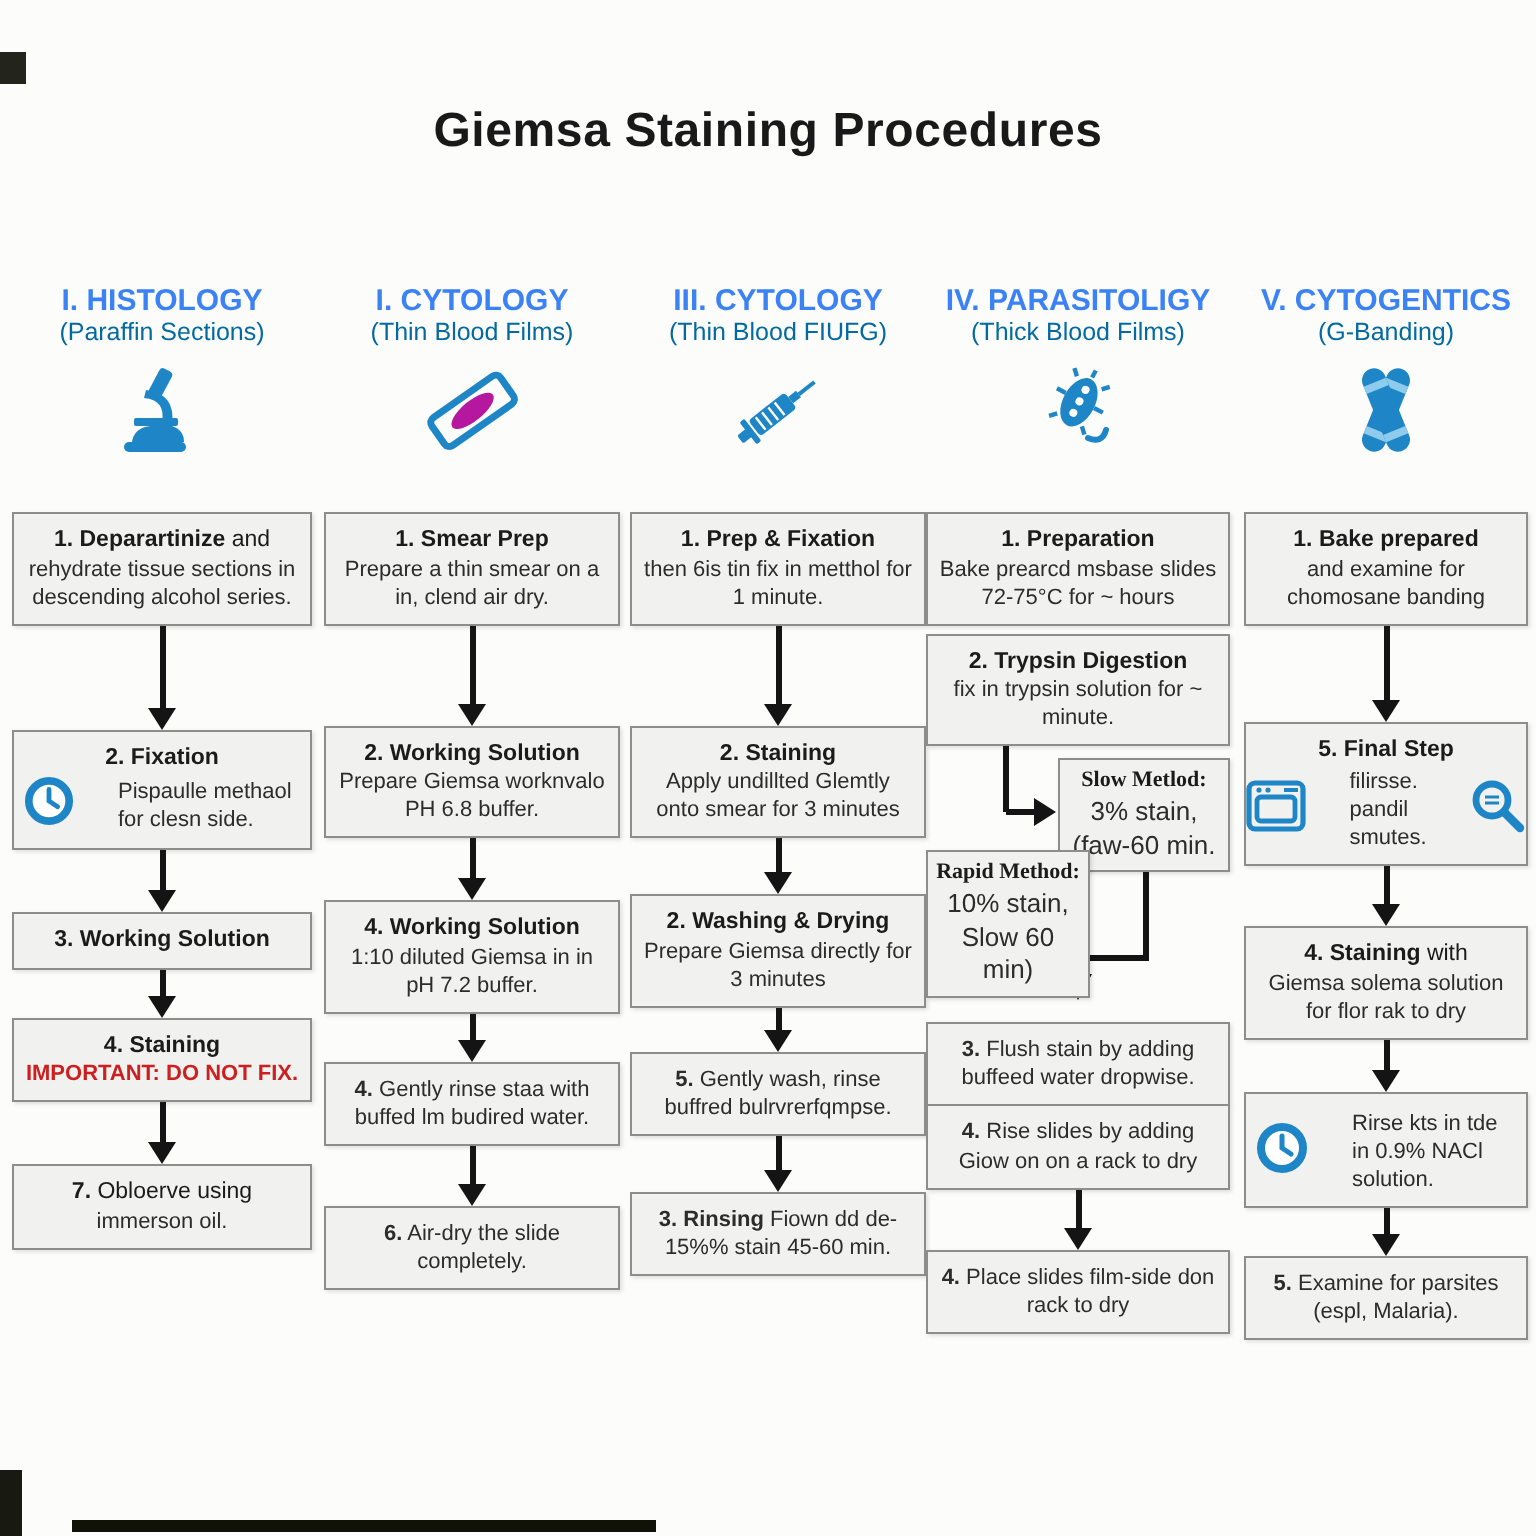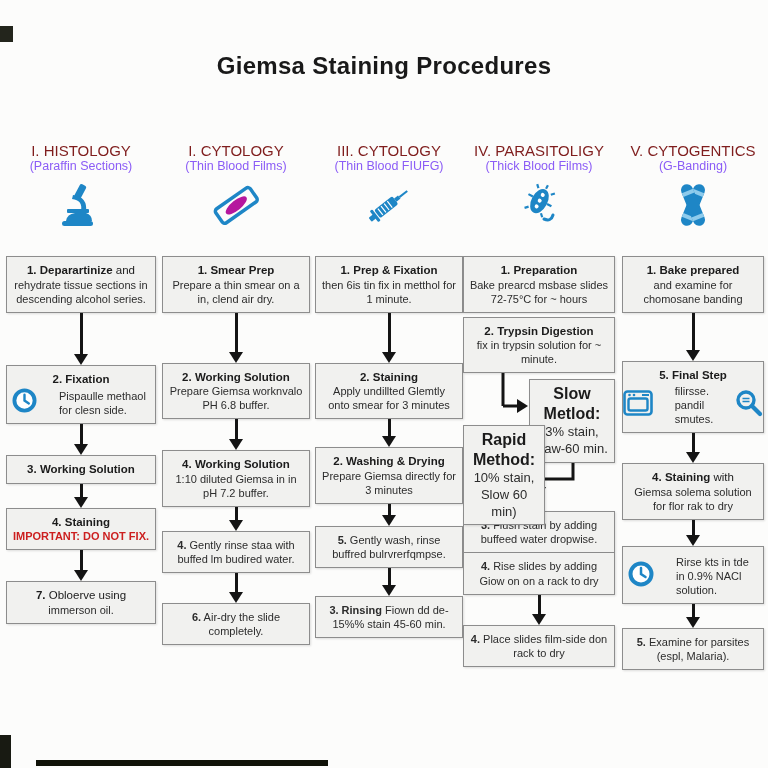--- a/index.html
+++ b/index.html
@@ -1,39 +1,39 @@
 <!DOCTYPE html>
 <html><head>
 <meta charset="utf-8">
 <style>
   html,body{margin:0;padding:0;background:#e8e8e8;}
   .canvas{position:relative;width:768px;height:768px;background:#fcfcfb;overflow:hidden;
           font-family:"Liberation Sans",sans-serif;color:#222;}
   .title{position:absolute;top:52px;left:0;width:100%;text-align:center;margin:0;
          font-size:24px;font-weight:700;letter-spacing:.3px;color:#191919;}
   .col{position:absolute;top:142px;display:flex;flex-direction:column;align-items:center;}
-  .col-heading{font-size:15px;font-weight:400;text-align:right;color:#7f1d1d;line-height:1.15;}
-  .col-subheading{font-size:12.5px;text-align:center;color:#8b5cf6;line-height:1.2;}
+  .col-heading{font-size:15px;font-weight:700;text-align:right;color:#3b82f6;line-height:1.15;}
+  .col-subheading{font-size:12.5px;text-align:center;color:#0369a1;line-height:1.2;}
   .icon-slot{height:54px;display:flex;align-items:center;justify-content:center;margin-top:4px;}
   .box{box-sizing:border-box;width:100%;background:#f1f1ef;border:1px solid #8d8d8d;
        padding:6px 5px;text-align:center;box-shadow:1px 1px 2px rgba(0,0,0,.12);}
   .box-title{font-size:11.5px;font-weight:700;line-height:1.25;color:#1b1b1b;}
   .box-title .plain{font-weight:400;}
   .box-body{font-size:11px;line-height:1.28;color:#2c2c2c;}
   .warning{font-size:11px;font-weight:700;color:#cc1f1f;line-height:1.3;}
   .box-row{display:flex;align-items:center;justify-content:center;gap:22px;margin-top:2px;}
   .box-row .box-body{text-align:left;}
   .arrow{display:flex;flex-direction:column;align-items:center;width:100%;}
   .arrow .shaft{width:3px;background:#141414;flex:1;}
   .arrow .head{width:0;height:0;border-left:7px solid transparent;border-right:7px solid transparent;
                border-top:11px solid #141414;}
   .gap4{height:4px;} .mt8{margin-top:24px;}
   .method-area{position:relative;width:100%;height:138px;}
   .method-box{position:absolute;padding:4px 3px;}
-  .method-box .box-title{font-size:16px;}
+  .method-box .box-title{font-size:11px;font-family:Liberation Serif, serif;}
   .method-box .box-body{font-size:13px;}
   .connector{position:absolute;left:0;top:0;}
   .artifact{position:absolute;}
   .a-tl{left:0;top:26px;width:13px;height:16px;background:#23251c;}
   .a-bl{left:0;top:735px;width:11px;height:33px;background:#181a12;}
   .a-bottom{left:36px;top:760px;width:292px;height:6px;background:#101208;}
 </style>
 </head>
 <body>
 

